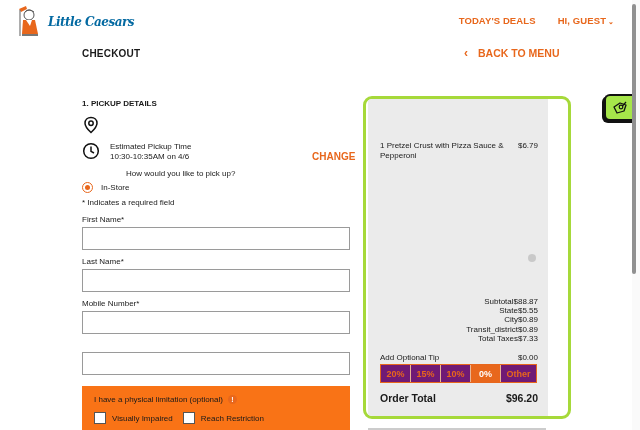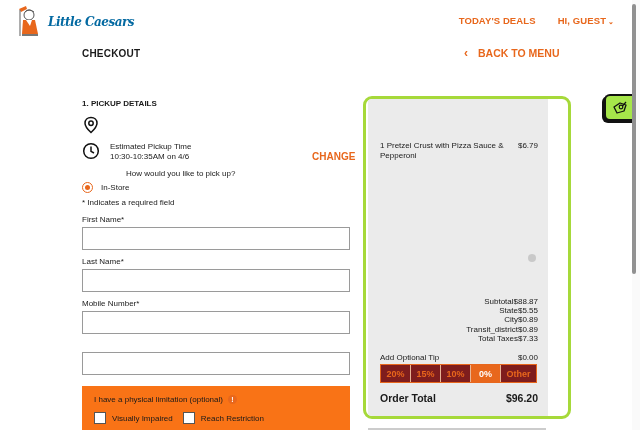--- a/index.html
+++ b/index.html
@@ -49,21 +49,21 @@
   .promo { position: absolute; left: 12px; top: 151px; display: flex; align-items: center; }
   .check { width: 14px; height: 14px; border-radius: 50%; background: #111; display: flex; align-items: center; justify-content: center; margin-right: 5px; }
   .promo-main { font-size: 8px; font-weight: bold; line-height: 8px; }
   .promo-sub { font-size: 5.5px; color: #777; line-height: 6px; }
   .promo-x { position: absolute; left: 160px; top: 155px; width: 8px; height: 8px; border-radius: 50%; background: #c9c9c9; }
 
   .totals { position: absolute; left: 12px; top: 198px; width: 158px; font-size: 8px; line-height: 9.2px; }
   .trow { display: flex; justify-content: flex-end; }
   .tip-row { position: absolute; left: 12px; top: 254px; width: 158px; font-size: 8px; display: flex; justify-content: space-between; }
   .tips { position: absolute; left: 12px; top: 265px; width: 157px; height: 19px; display: flex; border: 1px solid #e8671c; }
-  .tip { flex: 1; display: flex; align-items: center; justify-content: center; color: #e8671c; font-weight: bold; font-size: 9px; border-right: 1px solid #e8b595; background: #7f1d1d; }
+  .tip { flex: 1; display: flex; align-items: center; justify-content: center; color: #e8671c; font-weight: bold; font-size: 9px; border-right: 1px solid #e8b595; background: #701a75; }
   .tip:last-child { border-right: none; flex: 1.2; }
   .tip.active { background: #e8671c; color: #fff; }
   .order-total { position: absolute; left: 12px; top: 293px; width: 158px; display: flex; justify-content: space-between; font-size: 10.5px; font-weight: bold; }
 
   .below-line { position: absolute; left: 368px; top: 428px; width: 178px; height: 2px; background: #cccccc; }
 
   .promo-tab { position: absolute; left: 604px; top: 94px; width: 30px; height: 27px; background: #a6e64a; border: 2px solid #111; border-right: none; border-radius: 6px 0 0 6px; box-shadow: -2px 2px 0 #111; display: flex; align-items: center; justify-content: center; }
 
   .scrollbar-track { position: absolute; left: 632px; top: 0; width: 8px; height: 430px; background: #fafafa; }
   .scrollbar-thumb { position: absolute; left: 632px; top: 4px; width: 4px; height: 270px; background: #909090; border-radius: 2px; }

